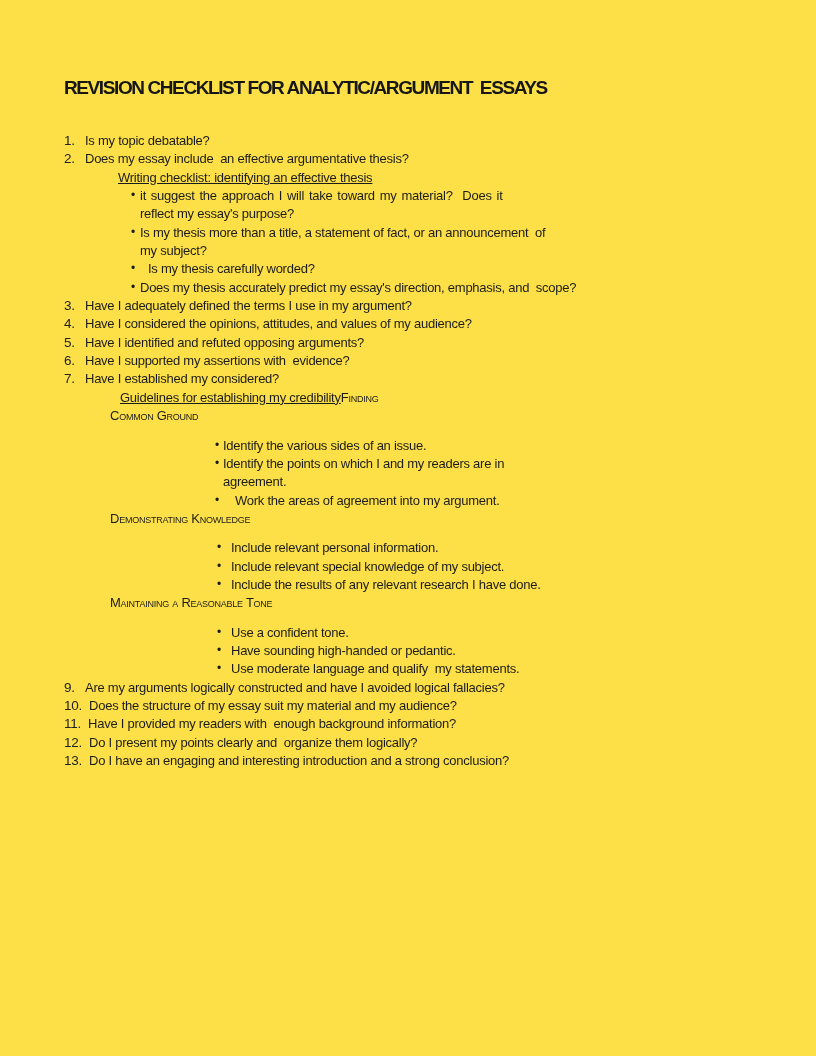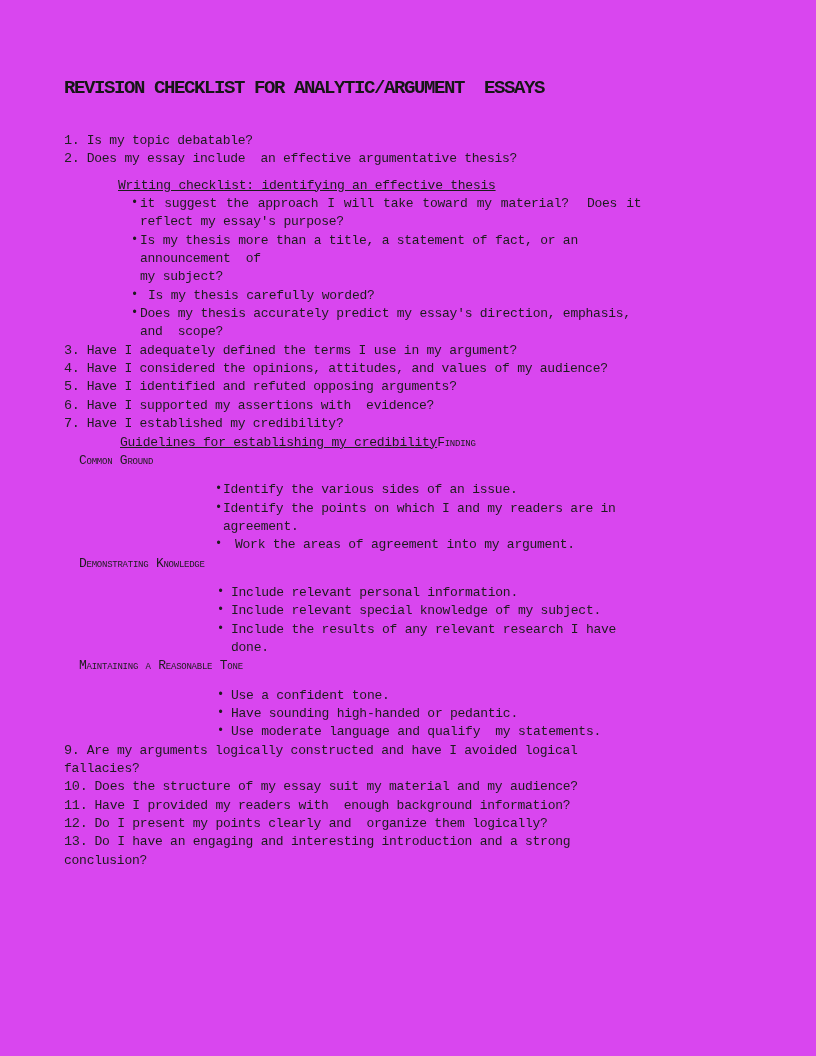--- a/index.html
+++ b/index.html
@@ -1,38 +1,38 @@
 <!DOCTYPE html>
 <html><head>
 <meta charset="utf-8">
 <style>
   html,body{margin:0;padding:0;}
   body{
     width:816px;height:1056px;position:relative;overflow:hidden;
     background:#ffffff;color:#1c1c1c;
     font-family:"Liberation Sans",sans-serif;
   }
-  .page{position:absolute;inset:0;background:#d946ef;font-family:Liberation Mono, monospace;}
+  .page{position:absolute;inset:0;background:#fde047;}
   .doc-title{
     position:absolute;left:64px;top:77px;
     font-size:19px;font-weight:bold;letter-spacing:-1.4px;
     white-space:pre;color:#161616;
   }
   .doc-flow{
     position:absolute;left:0;top:132px;width:652px;
     font-size:13px;line-height:18.35px;letter-spacing:-0.25px;
   }
   .line{white-space:pre-wrap;}
   .numbered{padding-left:64px;}
   .num{display:inline-block;min-width:14px;margin-right:7px;font-size:13.5px;color:#222;}
-  .wc-heading{padding-left:118px;margin-top:8px;}
+  .wc-heading{padding-left:118px;}
   .guidelines{padding-left:120px;}
   .underline{text-decoration:underline;}
   .sc-tail{font-variant:small-caps;}
-  .sc-heading{padding-left:79px;font-variant:small-caps;}
+  .sc-heading{padding-left:110px;font-variant:small-caps;}
   .bullet{position:relative;}
   .bl-wc{padding-left:140px;}
   .bl-wc.shift{padding-left:148px;}
   .bl-c{padding-left:223px;}
   .bl-c.shift{padding-left:235px;}
   .bl-dm{padding-left:231px;}
   .dot{position:absolute;top:-1px;font-size:12px;}
   .dot-wc{left:131px;}
   .dot-c{left:215px;}
   .dot-dm{left:217px;}
@@ -63,21 +63,21 @@
         <div class="line">Is my thesis carefully worded?</div>
       </div>
       <div class="bullet bl-wc">
         <span class="dot dot-wc">•</span>
         <div class="line">Does my thesis accurately predict my essay's direction, emphasis, and  scope?</div>
       </div>
       <div class="line numbered"><span class="num">3.</span><span class="txt">Have I adequately defined the terms I use in my argument?</span></div>
       <div class="line numbered"><span class="num">4.</span><span class="txt">Have I considered the opinions, attitudes, and values of my audience?</span></div>
       <div class="line numbered"><span class="num">5.</span><span class="txt">Have I identified and refuted opposing arguments?</span></div>
       <div class="line numbered"><span class="num">6.</span><span class="txt">Have I supported my assertions with  evidence?</span></div>
-      <div class="line numbered"><span class="num">7.</span><span class="txt">Have I established my credibility?</span></div>
+      <div class="line numbered"><span class="num">7.</span><span class="txt">Have I established my considered?</span></div>
       <div class="line guidelines"><span class="underline">Guidelines for establishing my credibility</span><span class="sc-tail">Finding</span></div>
       <div class="line sc-heading">Common Ground</div>
       <div class="spacer"></div>
       <div class="bullet bl-c">
         <span class="dot dot-c">•</span>
         <div class="line">Identify the various sides of an issue.</div>
       </div>
       <div class="bullet bl-c">
         <span class="dot dot-c">•</span>
         <div class="line">Identify the points on which I and my readers are in</div>

